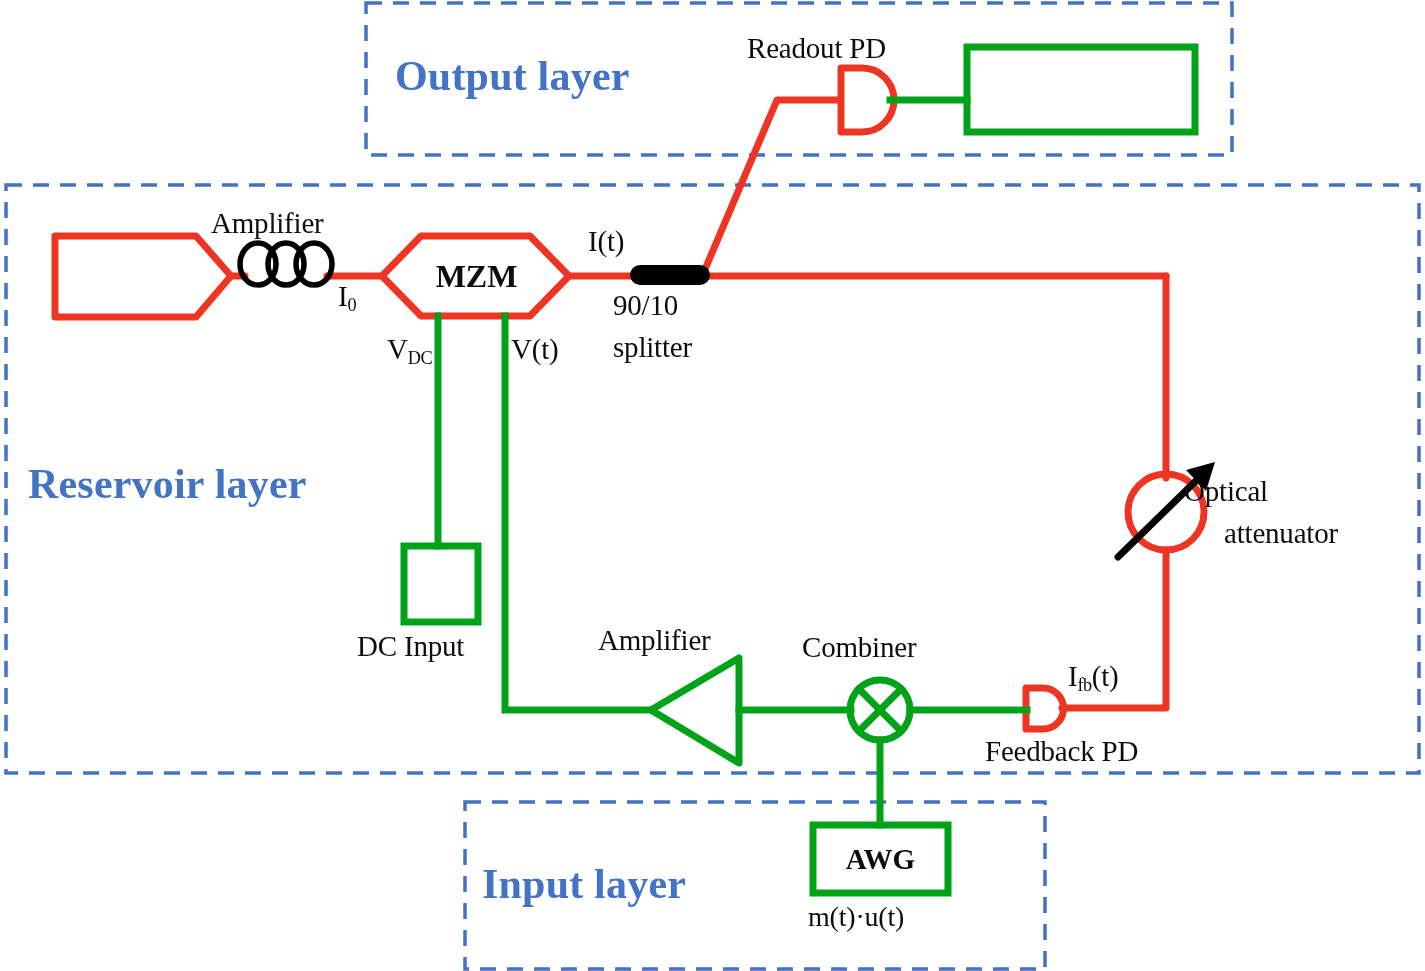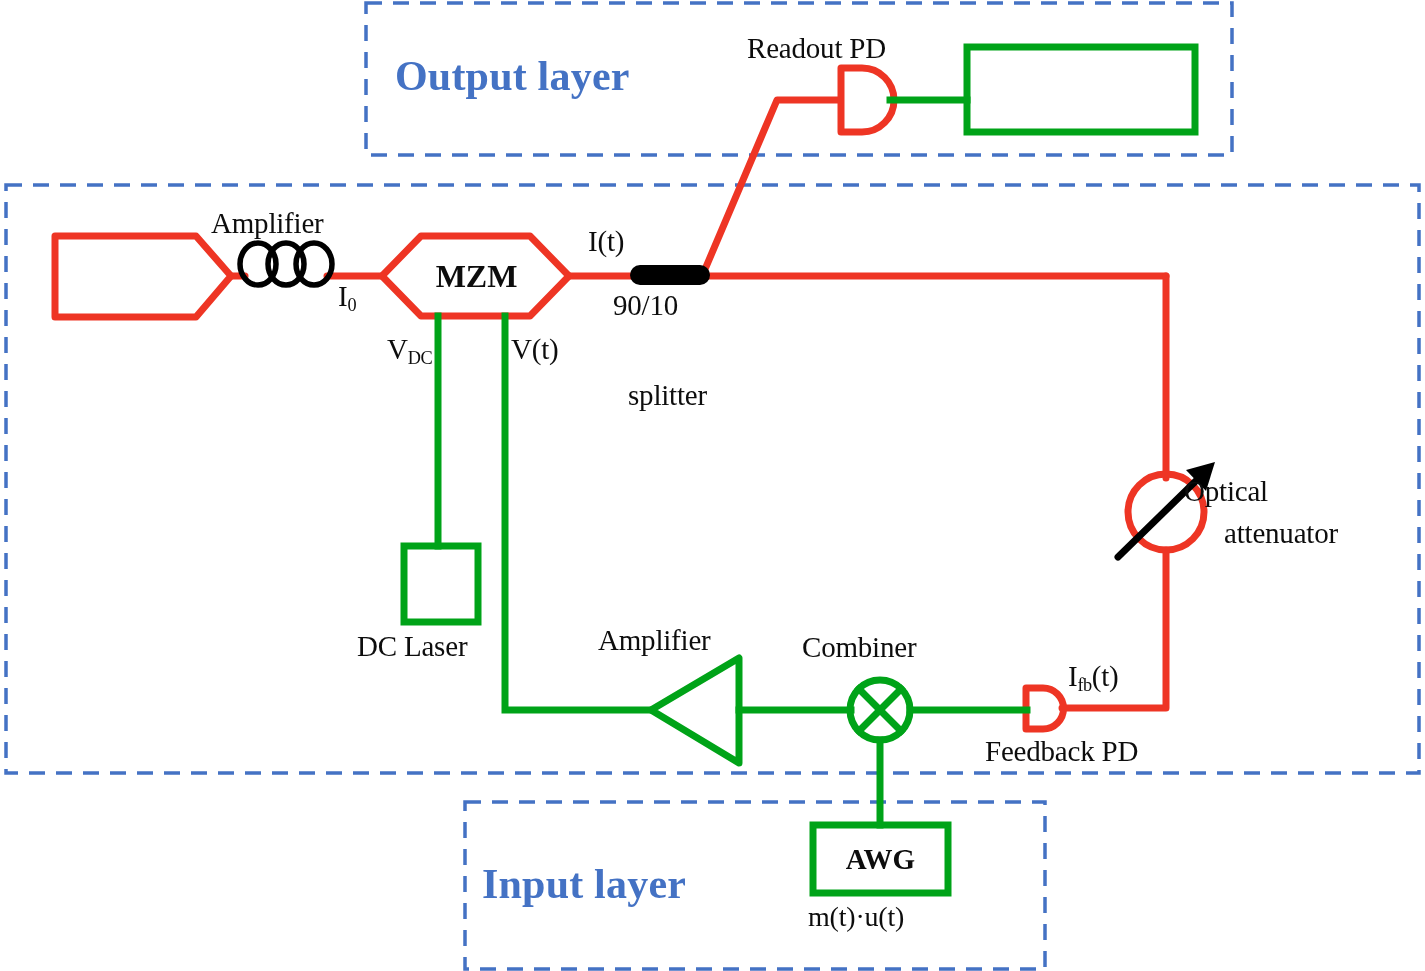--- a/index.html
+++ b/index.html
@@ -131,46 +131,47 @@
       <line x1="910" y1="710" x2="1027" y2="710"></line>
 
       <line x1="880" y1="740" x2="880" y2="825"></line>
 
       <rect x="813" y="825" width="135" height="68"></rect>
     </g>
   </svg>
 
   <div class="layer-title" style="left:395px; top:52px;">Output layer</div>
 
+  <div class="layer-title" style="left:28px; top:460px;">Reservoir layer</div>
 
   <div class="layer-title" style="left:482px; top:860px;">Input layer</div>
 
 
   <div class="boxlabel" style="left:404px; top:256px; width:145px; height:40px; font-size:32px;">MZM</div>
 
 
   <div class="boxlabel" style="left:813px; top:838px; width:135px; height:42px; font-size:29px;">AWG</div>
 
   <div class="lbl" style="left:211px; top:208px; font-size:29px;">Amplifier</div>
 
   <div class="lbl" style="left:747px; top:33px; font-size:29px;">Readout PD</div>
 
   <div class="lbl" style="left:613px; top:290px; font-size:29px;">90/10</div>
-  <div class="lbl" style="left:628px; top:332px; font-size:29px;margin-top:48px;">splitter</div>
+  <div class="lbl" style="left:613px; top:332px; font-size:29px;">splitter</div>
 
   <div class="lbl" style="left:1184px; top:476px; font-size:29px;">Optical</div>
   <div class="lbl" style="left:1224px; top:518px; font-size:29px;">attenuator</div>
 
   <div class="lbl" style="left:985px; top:736px; font-size:29px;text-align:right;">Feedback PD</div>
 
   <div class="lbl" style="left:802px; top:632px; font-size:29px;">Combiner</div>
 
   <div class="lbl" style="left:598px; top:625px; font-size:29px;">Amplifier</div>
 
-  <div class="lbl" style="left:357px; top:631px; font-size:29px;">DC Laser</div>
+  <div class="lbl" style="left:357px; top:631px; font-size:29px;">DC Input</div>
 
   <div class="lbl" style="left:808px; top:902px; font-size:28px;">
     <span>m(t)</span><span>·</span><span>u(t)</span>
   </div>
 
   <div class="lbl" style="left:338px; top:281px; font-size:29px;">
     <span>I</span><span class="sub">0</span>
   </div>
 
   <div class="lbl" style="left:588px; top:226px; font-size:29px;">I(t)</div>

